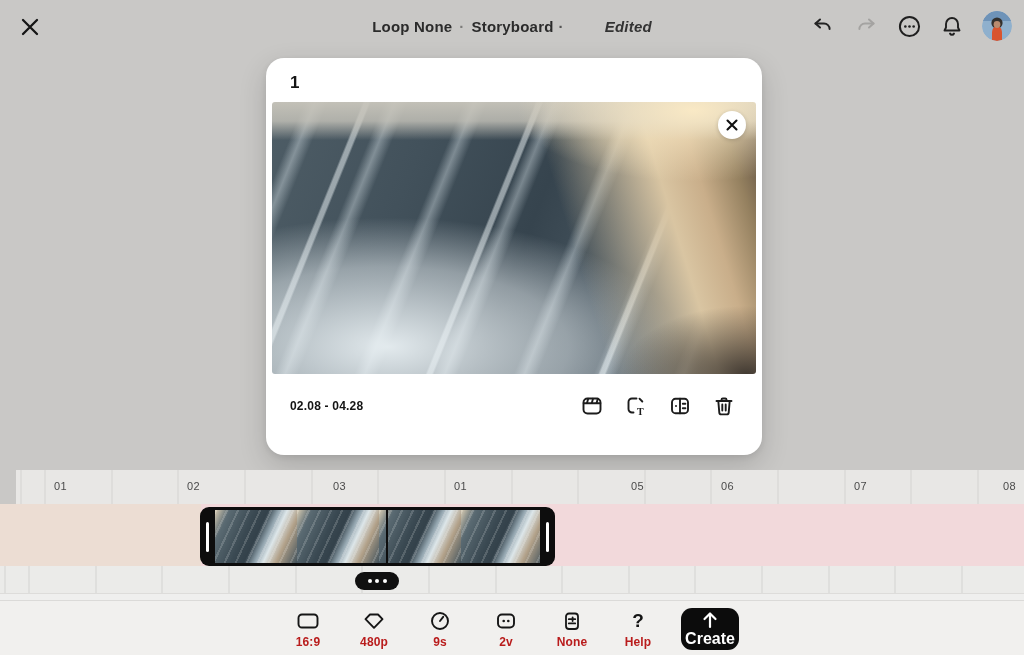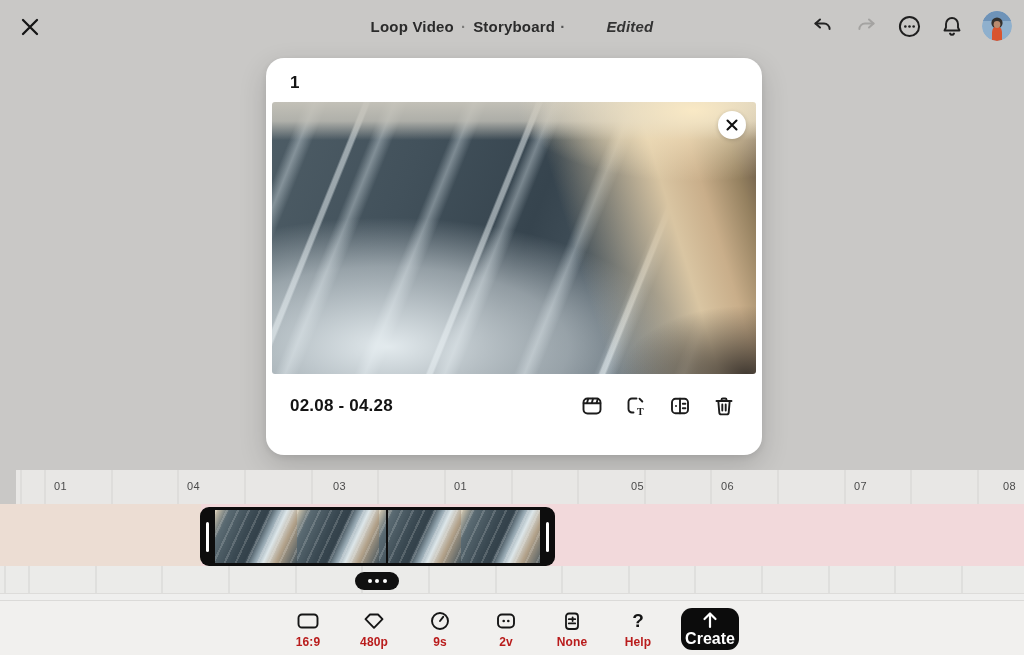--- a/index.html
+++ b/index.html
@@ -41,21 +41,21 @@
       repeating-linear-gradient(112deg, rgba(255,255,255,0) 0px, rgba(255,255,255,0) 30px, rgba(219,230,235,.4) 40px, rgba(255,255,255,0) 52px, rgba(255,255,255,0) 74px),
       repeating-linear-gradient(112deg, rgba(255,255,255,0) 0 84px, rgba(241,248,250,.5) 86px 90px, rgba(255,255,255,0) 92px 160px),
       linear-gradient(112deg, #4e5d66 0%, #42515b 28%, #36444e 52%, #4d5b65 76%, #5d6a72 100%);
   }
   .img-close{
     position:absolute;top:9px;right:10px;width:28px;height:28px;border-radius:50%;
     background:#ffffff;display:flex;align-items:center;justify-content:center;
     box-shadow:0 1px 4px rgba(0,0,0,.18);cursor:pointer;
   }
   .card-footer{display:flex;align-items:center;justify-content:space-between;padding:0 26px 0 24px;height:64px;}
-  .time-range{font-size:17px;font-weight:bold;color:#141414;letter-spacing:.2px;}
+  .time-range{font-size:12px;font-weight:bold;color:#141414;letter-spacing:.2px;}
   .card-actions{display:flex;align-items:center;gap:20px;}
   .card-actions .icon-btn{width:24px;height:24px;}
 
   
   .timeline{position:absolute;top:470px;left:0;width:1024px;height:130px;}
   .gridlines{
     background-image:repeating-linear-gradient(to right,#d3d2d0 0px,#d3d2d0 1px,transparent 1px,transparent 66.65px);
     background-position:28.5px 0;
   }
   .ruler{position:absolute;top:0;left:16px;width:100%;height:48px;background-color:#e8e7e5;}
@@ -112,21 +112,21 @@
 
 <div class="topbar">
   <div class="close-btn">
     <span>
       <svg width="24" height="24" viewBox="0 0 24 24" fill="none" stroke="#151515" stroke-width="2.3" stroke-linecap="round">
           <path d="M5 5 L19 19 M19 5 L5 19"></path>
         </svg>
     </span>
   </div>
   <div class="title">
-    <span>Loop Video</span><span class="sep">·</span><span>Storyboard</span><span class="sep2">·</span><em>Edited</em>
+    <span>Loop None</span><span class="sep">·</span><span>Storyboard</span><span class="sep2">·</span><em>Edited</em>
   </div>
   <div class="top-actions">
     <div class="icon-btn">
       <span>
         <svg width="24" height="24" viewBox="0 0 24 24" fill="none" stroke="#232323" stroke-width="2" stroke-linecap="round" stroke-linejoin="round">
             <path d="M9 5.5 L4.5 9.5 L9 13.5"></path>
             <path d="M4.5 9.5 H13 a5.6 5.6 0 0 1 5.6 5.6 v0 a0 0 0 0 1 0 0"></path>
           </svg>
       </span>
     </div>
@@ -227,21 +227,21 @@
             </svg>
         </span>
       </div>
     </div>
   </div>
 </div>
 
 <div class="timeline">
   <div class="ruler gridlines">
     <span>01</span>
-    <span>04</span>
+    <span>02</span>
     <span>03</span>
     <span>01</span>
     <span>05</span>
     <span>06</span>
     <span>07</span>
     <span>08</span>
   </div>
 
   <div class="row-video">
     <div class="row-video-left"></div>

